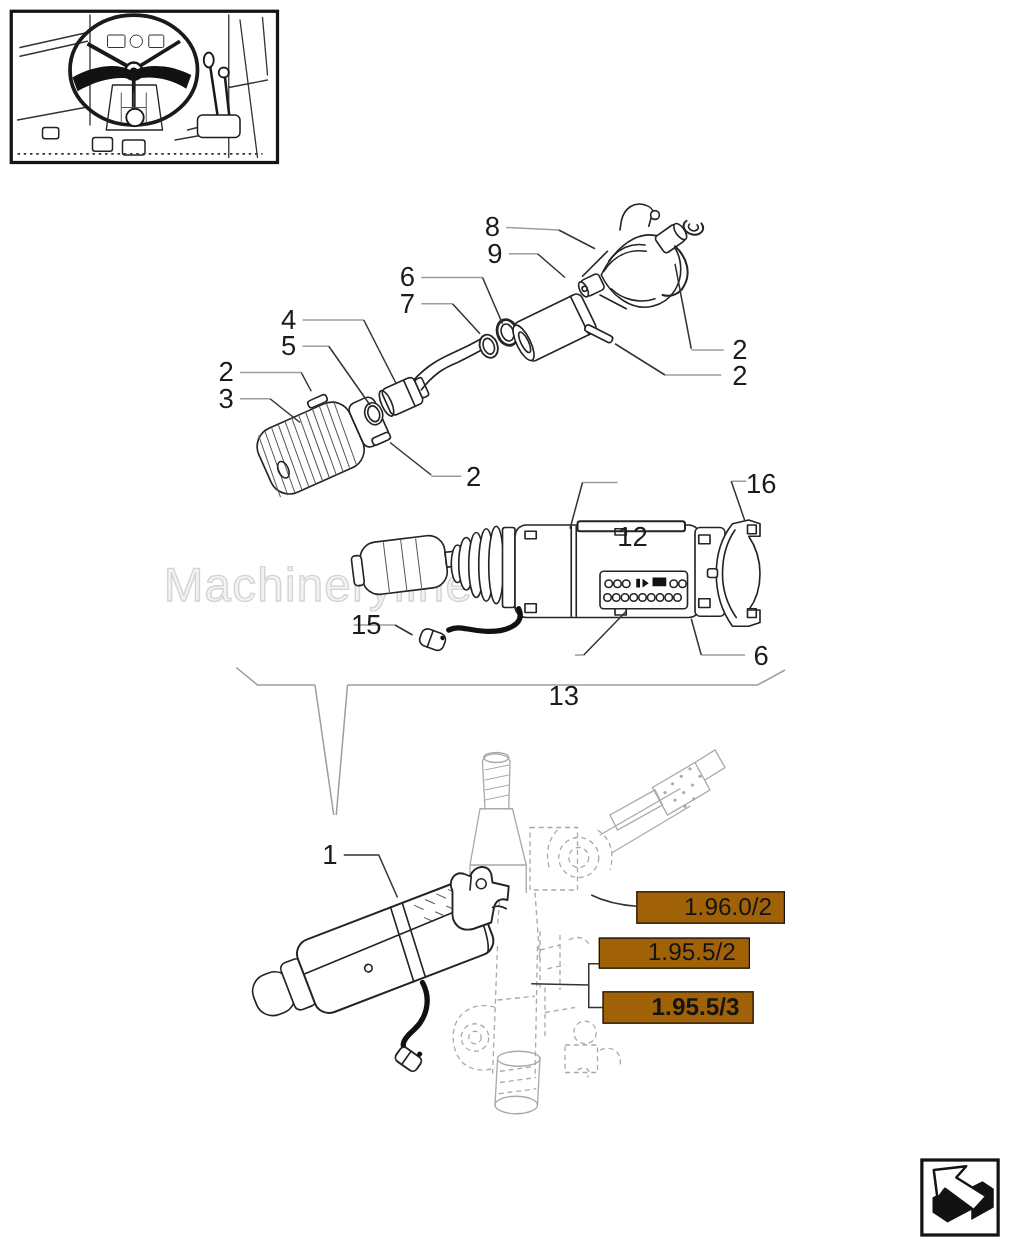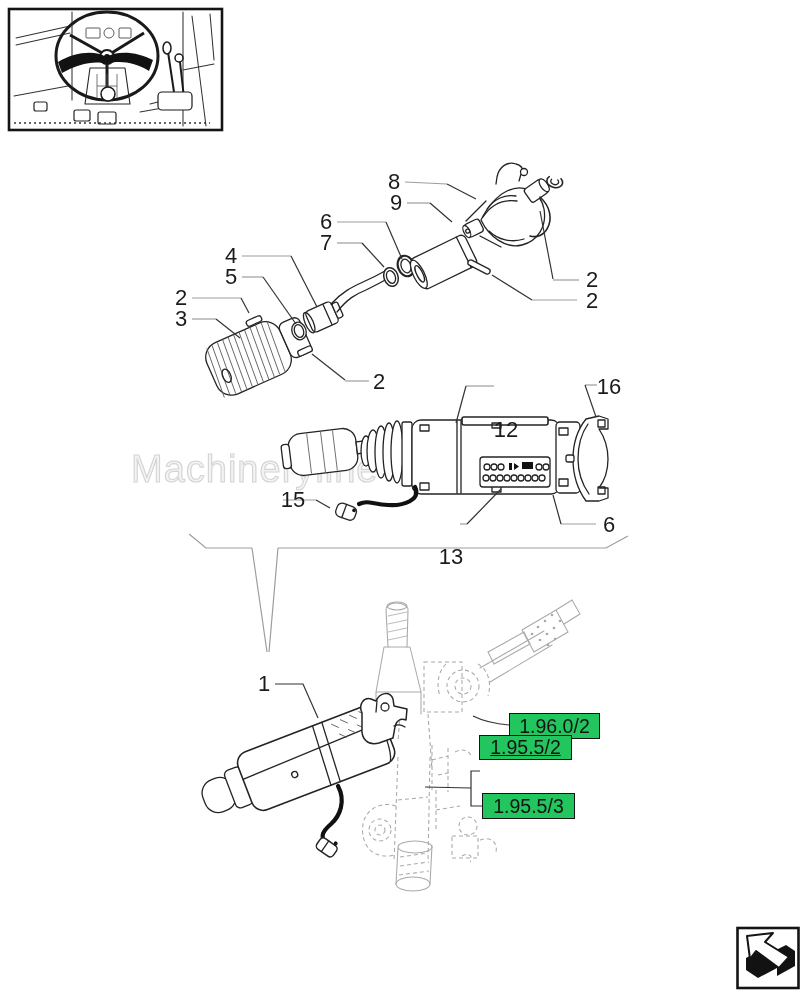--- a/index.html
+++ b/index.html
@@ -4,22 +4,22 @@
 <style>
   html,body{margin:0;padding:0;background:#fff;}
   .page{position:relative;width:812px;height:1000px;background:#fff;overflow:hidden;
         font-family:"Liberation Sans",sans-serif;}
   .watermark{position:absolute;left:131px;top:448px;font-size:38px;font-weight:500;
         letter-spacing:1px;color:#f3f3f3;-webkit-text-stroke:1.1px #d4d4d4;
         user-select:none;z-index:1;}
   svg.art{position:absolute;left:0;top:0;z-index:2;}
   .callout{position:absolute;transform:translate(-50%,-50%);font-size:22px;color:#1b1b1b;
         z-index:3;line-height:1;}
-  .refbox{position:absolute;border:1.7px solid #141414;background:#22c55e;display:flex;
-        align-items:center;justify-content:center;font-size:19.5px;color:#141414;z-index:3;}
+  .refbox{position:absolute;border:1.7px solid #141414;background:#a16207;display:flex;
+        align-items:center;justify-content:center;font-size:19.5px;color:#141414;z-index:3;padding-left:28px;}
   
   .s  {stroke:#242424;stroke-width:1.3;fill:#fff;stroke-linejoin:round;stroke-linecap:round}
   .sn {stroke:#242424;stroke-width:1.3;fill:none;stroke-linejoin:round;stroke-linecap:round}
   .sb {stroke:#242424;stroke-width:2.2;fill:#fff}
   .thin{stroke:#555;stroke-width:.8;fill:none}
   .ldg{stroke:#9d9d9d;stroke-width:1.2;fill:none}
   .ldb{stroke:#333;stroke-width:1.2;fill:none}
   .gh {stroke:#a9a9a9;stroke-width:1.05;fill:none;stroke-linecap:round}
   .ghd{stroke:#a9a9a9;stroke-width:1.05;fill:none;stroke-dasharray:4 3}
   .blk{fill:#121212;stroke:none}
@@ -342,16 +342,16 @@
   <div class="callout" style="left:379px;top:382px;">2</div>
   <div class="callout" style="left:592px;top:280px;">2</div>
   <div class="callout" style="left:592px;top:301px;">2</div>
   <div class="callout" style="left:506px;top:386px;margin-top:44px;">12</div>
   <div class="callout" style="left:451px;top:525px;margin-top:32px;">13</div>
   <div class="callout" style="left:609px;top:525px;">6</div>
   <div class="callout" style="left:271px;top:500px;margin-left:22px;">15</div>
   <div class="callout" style="left:609px;top:387px;">16</div>
 
   <div class="refbox" style="left:509px;top:713px;width:89px;height:24px;">1.96.0/2</div>
-  <div class="refbox" style="left:479px;top:735px;width:91px;height:23px;text-decoration:underline;">1.95.5/2</div>
-  <div class="refbox" style="left:482px;top:793px;width:91px;height:24px;">1.95.5/3</div>
+  <div class="refbox" style="left:479px;top:750px;width:91px;height:23px;">1.95.5/2</div>
+  <div class="refbox" style="left:482px;top:793px;width:91px;height:24px;font-weight:bold;">1.95.5/3</div>
 
 </div>
 
 </body></html>

